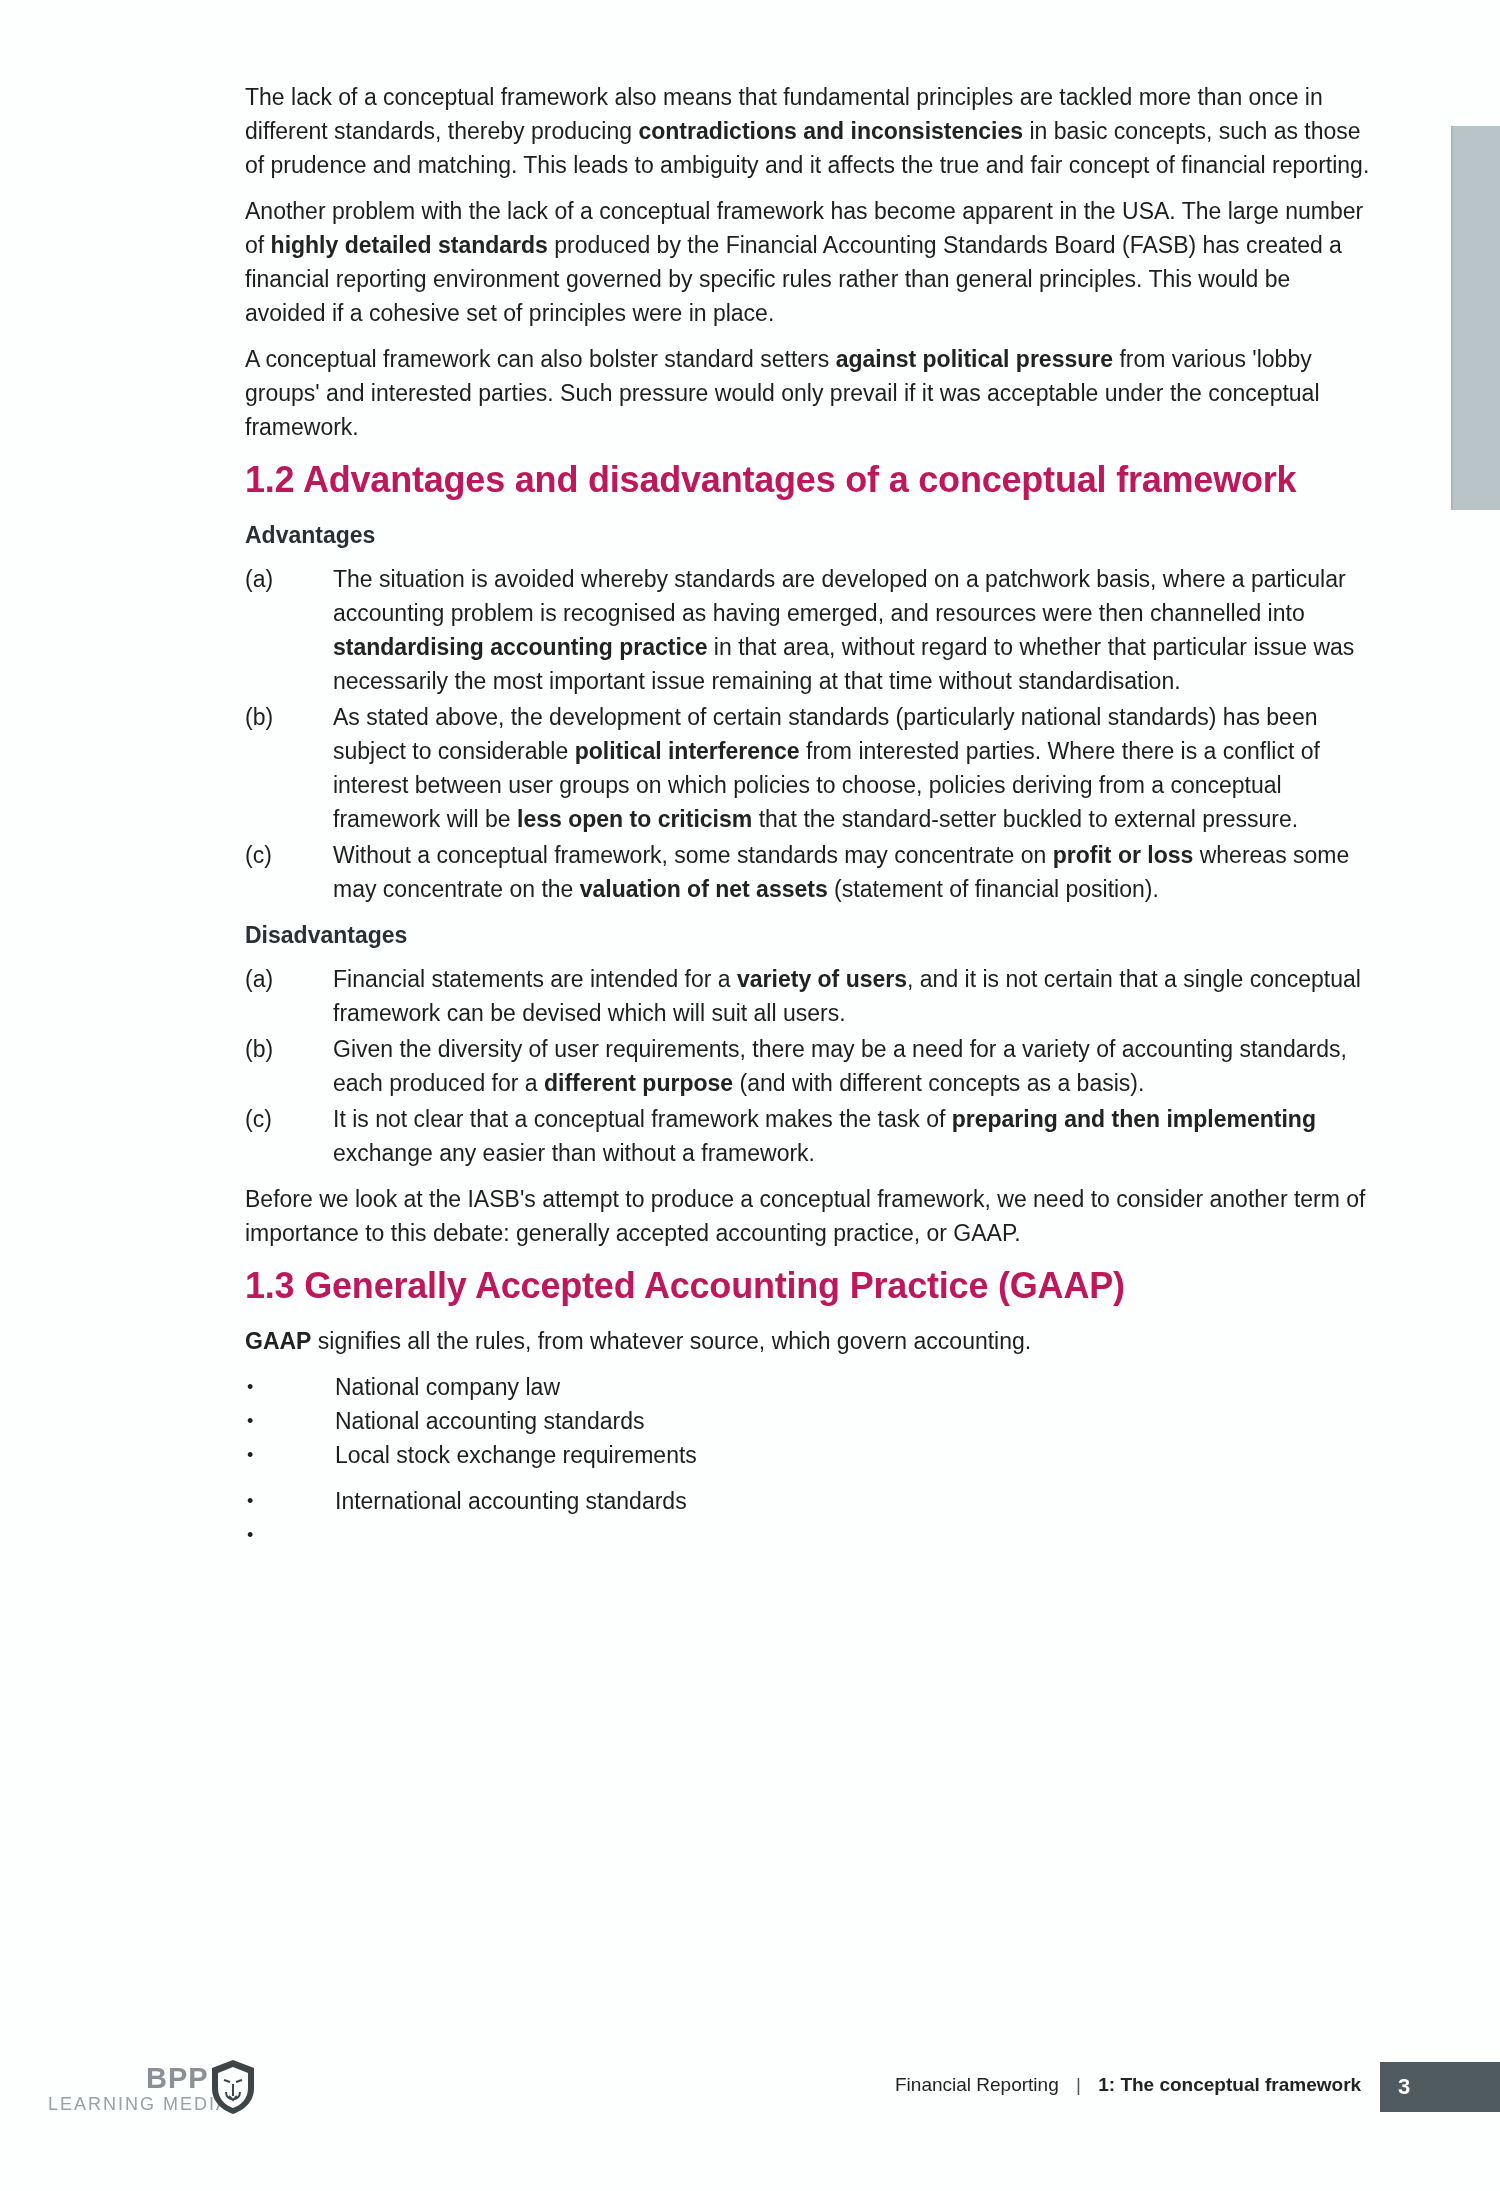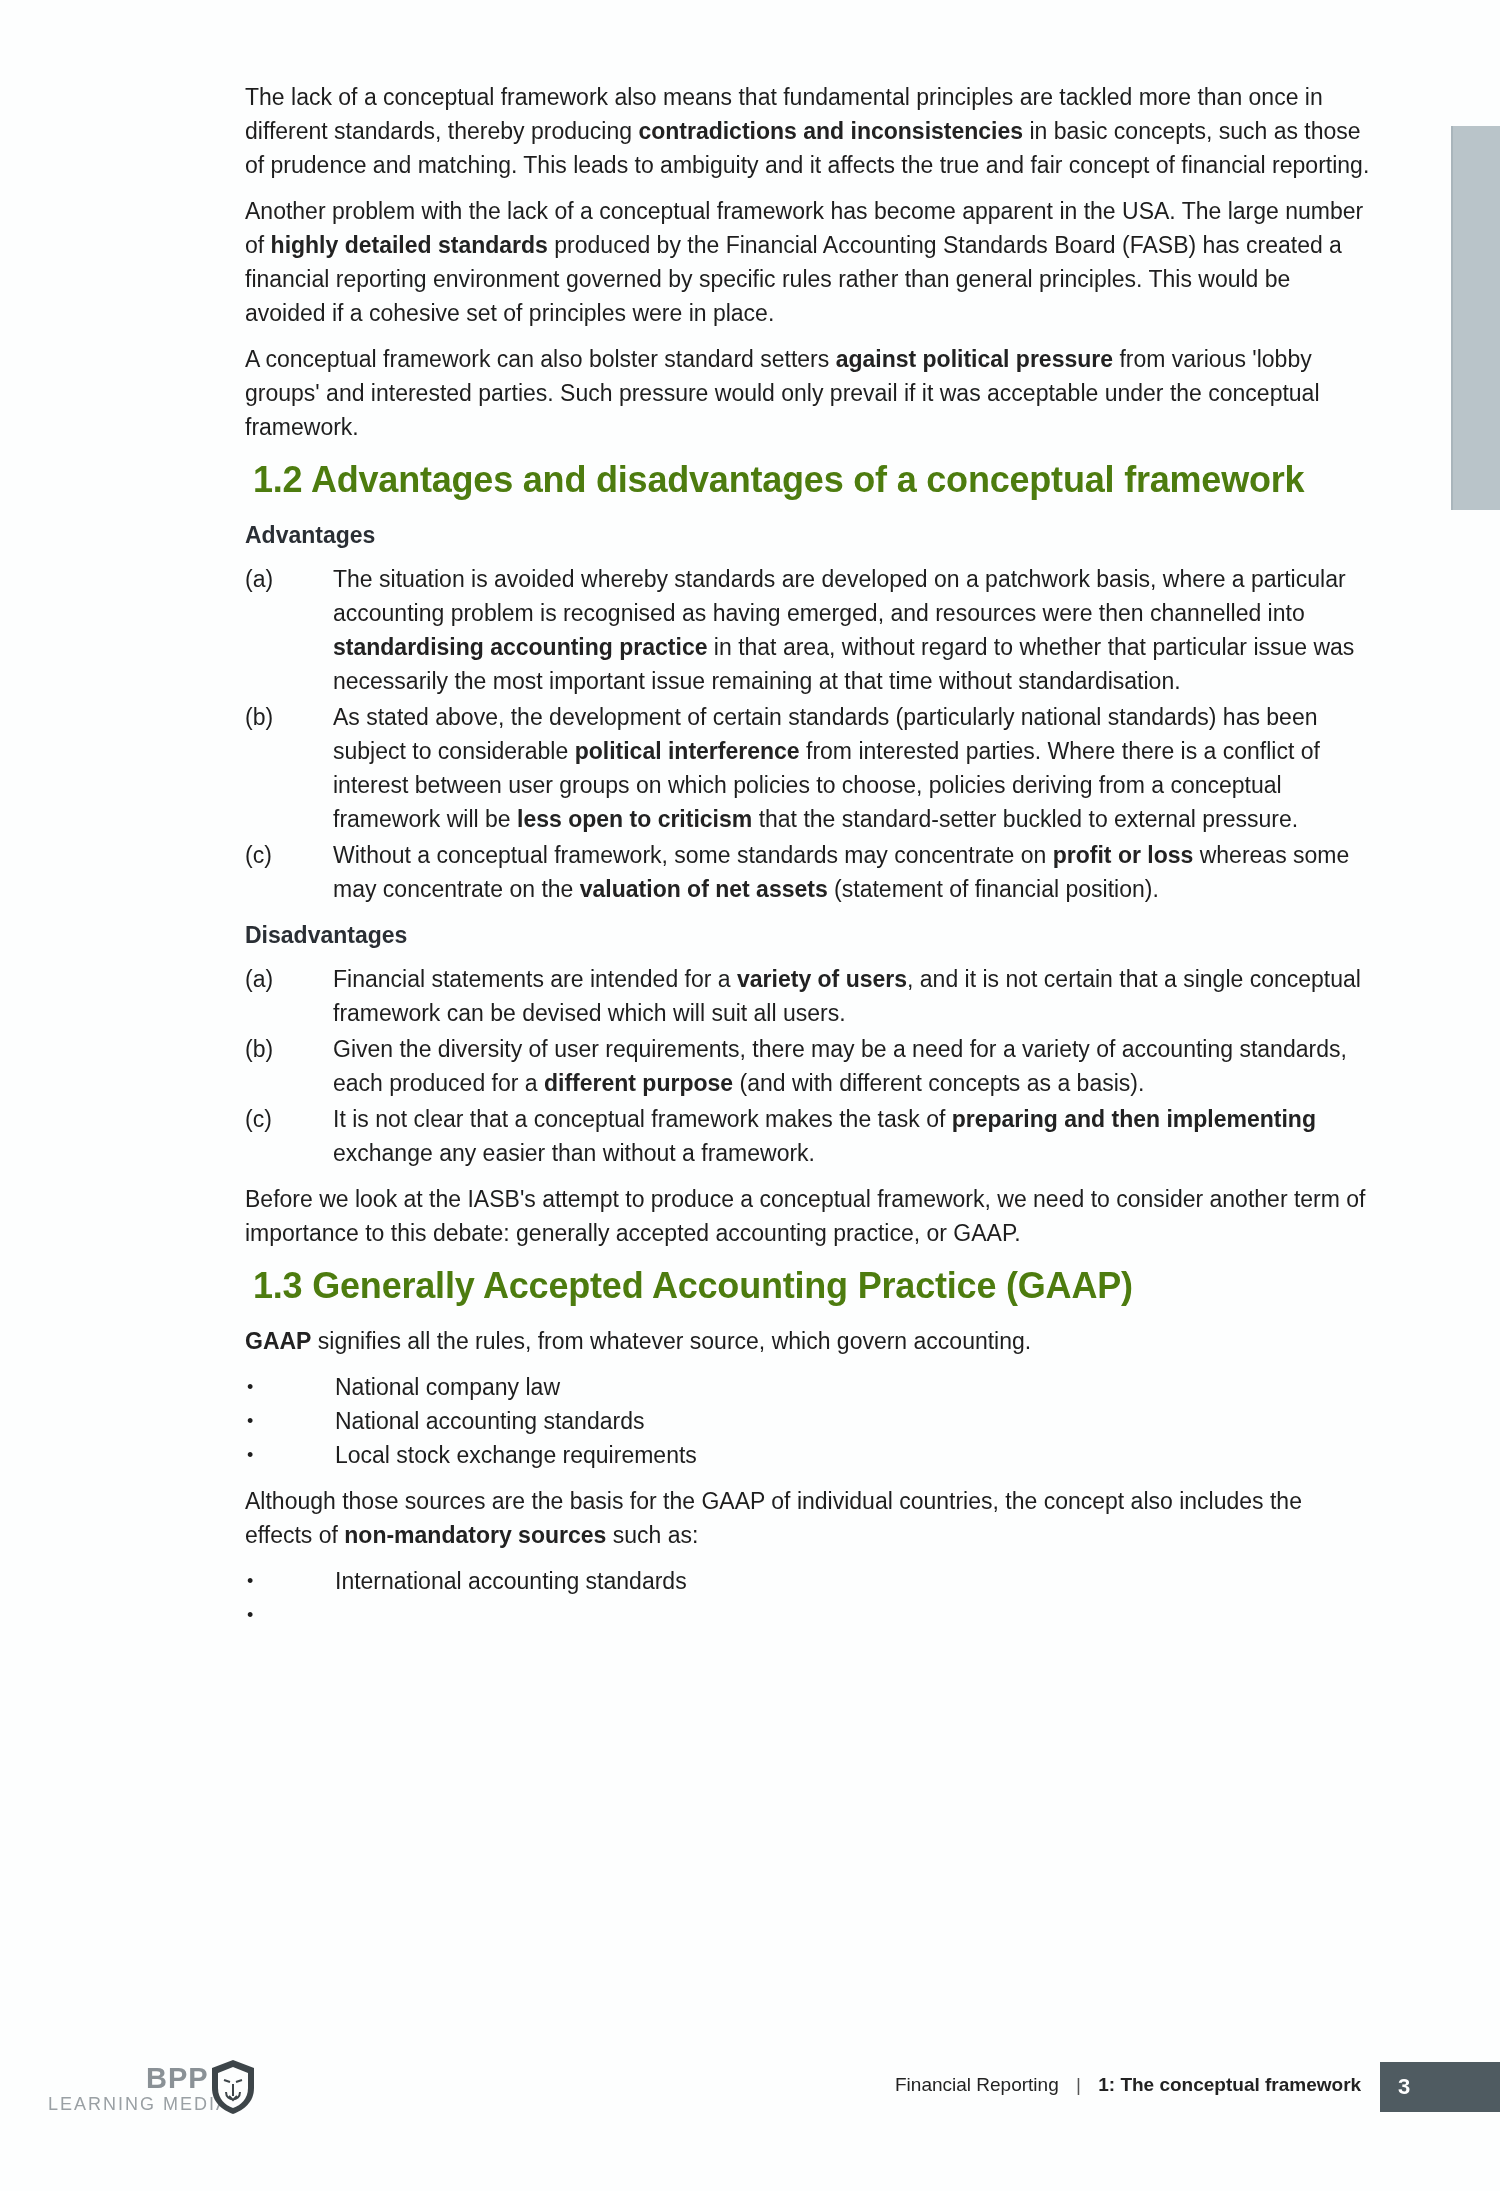--- a/index.html
+++ b/index.html
@@ -13,22 +13,22 @@
     position: absolute; left: 1451px; top: 126px; width: 49px; height: 384px;
     background: #b9c4c9; border-left: 2px solid #a9b5bb;
   }
   .content {
     position: absolute; left: 245px; top: 80px; width: 1130px;
   }
   p, .item, .bullet, h2, h3 { margin: 0; }
   .para { font-size: 23px; line-height: 34px; margin-bottom: 12px; }
   b { font-weight: bold; color: #222; }
   h2 {
-    font-size: 36px; line-height: 44px; font-weight: bold; color: #4d7c0f;
-    margin-top: 14px; margin-bottom: 16px; letter-spacing: -0.2px; margin-left: 8px;
+    font-size: 36px; line-height: 44px; font-weight: bold; color: #be185d;
+    margin-top: 14px; margin-bottom: 16px; letter-spacing: -0.2px;
   }
   h3 { font-size: 23px; line-height: 34px; font-weight: bold; color: #2a2f35; margin-bottom: 10px; }
   .item { display: flex; font-size: 23px; line-height: 34px; margin-bottom: 2px; }
   .item .lbl { width: 88px; flex: none; }
   .item .txt { flex: 1; }
   .list { margin-bottom: 12px; }
   .bullet { display: flex; font-size: 23px; line-height: 34px; }
   .bullet .dot { width: 88px; flex: none; font-size: 18px; padding-left: 2px; }
   .footer-logo { position: absolute; left: 48px; top: 2058px; width: 210px; height: 70px; }
   .logo-bpp { position: absolute; left: 98px; top: 4px; font-size: 29px; font-weight: bold; color: #8a9196; letter-spacing: 1px; }
@@ -101,21 +101,20 @@
     </div>
     <div class="bullet">
       <span class="dot">•</span>
       <span>National accounting standards</span>
     </div>
     <div class="bullet">
       <span class="dot">•</span>
       <span>Local stock exchange requirements</span>
     </div>
   </div>
-  <p class="para"><span>Although those sources are the basis for the GAAP of individual countries, the concept also includes the effects of </span><b>non-mandatory sources</b><span> such as:</span></p>
   <div class="list">
     <div class="bullet">
       <span class="dot">•</span>
       <span>International accounting standards</span>
     </div>
     <div class="bullet">
       <span class="dot">•</span>
     </div>
   </div>
 </div>

